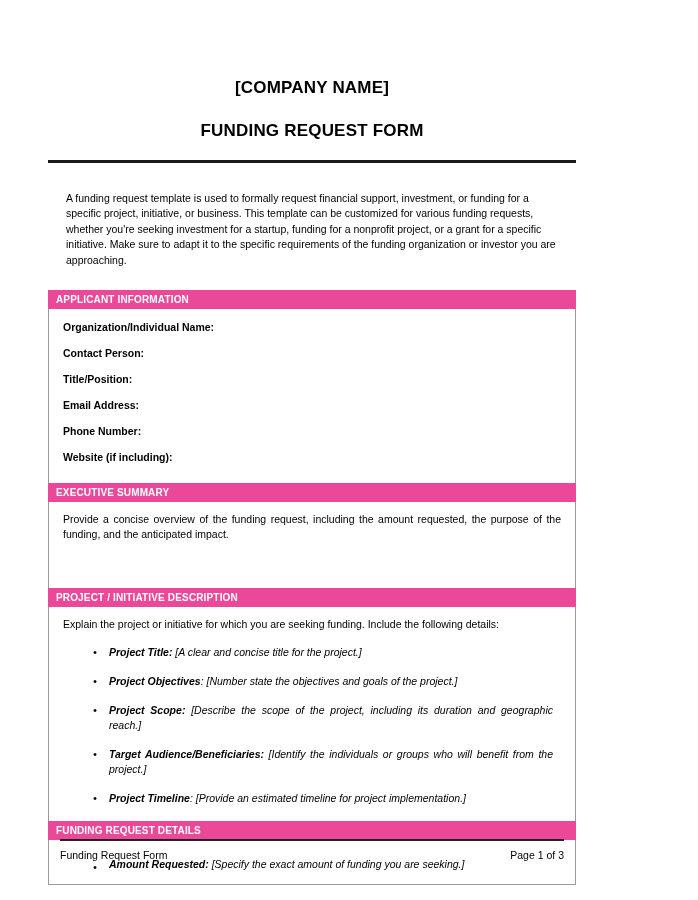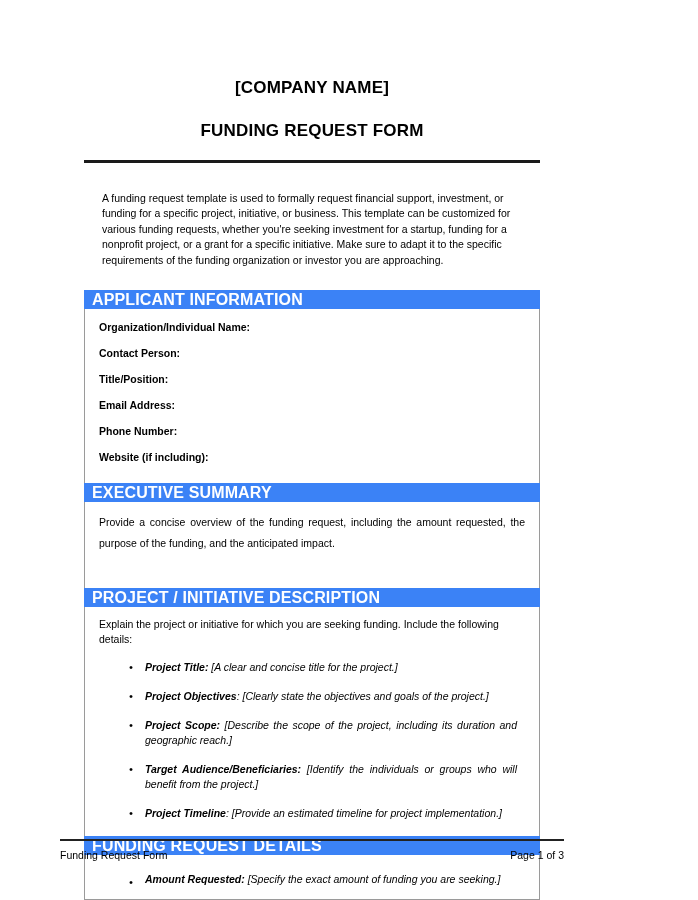--- a/index.html
+++ b/index.html
@@ -9,21 +9,21 @@
     font-family:"Liberation Sans", sans-serif;
     color:#000000;
     overflow:hidden;
     position:relative;
   }
   .page{
     position:absolute;
     left:0;top:0;
     width:624px;height:900px;
     box-sizing:border-box;
-    padding:0 84px;
+    padding:0 48px;
   }
 
   
   .title-block{padding-top:78px;text-align:center;}
   .doc-title{
     font-size:17px;font-weight:bold;letter-spacing:.2px;
     line-height:20px;margin:0;
   }
   .doc-subtitle{
     font-size:17px;font-weight:bold;letter-spacing:.2px;
@@ -46,23 +46,23 @@
 
   
   .form-table{
     margin-top:22px;
     border-left:1px solid #9a9a9a;
     border-right:1px solid #9a9a9a;
     border-bottom:1px solid #9a9a9a;
     box-sizing:border-box;
   }
   .section-bar{
-    background:#3b82f6;
+    background:#ec4899;
     color:#ffffff;
-    font-size:16px;
+    font-size:10px;
     font-weight:bold;
     letter-spacing:.15px;
     padding:3px 0 3px 8px;
     margin-left:-1px;
     margin-right:-1px;
     line-height:13px;
     box-sizing:content-box;
   }
 
   
@@ -75,21 +75,21 @@
   }
   .field-row:last-child{padding-bottom:9px;}
 
   
   .exec-body{
     padding:10px 14px 0 14px;
     min-height:76px;
   }
   .exec-text{
     font-size:10.5px;
-    line-height:21px;
+    line-height:15px;
     text-align:justify;
   }
 
   
   .proj-body{padding:10px 14px 4px 14px;}
   .lead-line{
     font-size:10.5px;
     line-height:15px;
     margin-bottom:6px;
   }
@@ -169,21 +169,21 @@
     <div class="section-bar">EXECUTIVE SUMMARY</div>
     <div class="exec-body">
       <div class="exec-text">Provide a concise overview of the funding request, including the amount requested, the purpose of the funding, and the anticipated impact.</div>
     </div>
 
     <div class="section-bar">PROJECT / INITIATIVE DESCRIPTION</div>
     <div class="proj-body">
       <div class="lead-line">Explain the project or initiative for which you are seeking funding. Include the following details:</div>
       <ul class="bullets">
         <li><b>Project Title:</b><span> [A clear and concise title for the project.]</span></li>
-        <li><b>Project Objectives</b><span>: [Clearly state the objectives and goals of the project.]</span></li>
+        <li><b>Project Objectives</b><span>: [Number state the objectives and goals of the project.]</span></li>
         <li><b>Project Scope:</b><span> [Describe the scope of the project, including its duration and geographic reach.]</span></li>
         <li><b>Target Audience/Beneficiaries:</b><span> [Identify the individuals or groups who will benefit from the project.]</span></li>
         <li><b>Project Timeline</b><span>: [Provide an estimated timeline for project implementation.]</span></li>
       </ul>
     </div>
 
     <div class="section-bar">FUNDING REQUEST DETAILS</div>
     <div class="funding-body">
       <ul class="bullets">
         <li><b>Amount Requested:</b><span> [Specify the exact amount of funding you are seeking.]</span></li>

